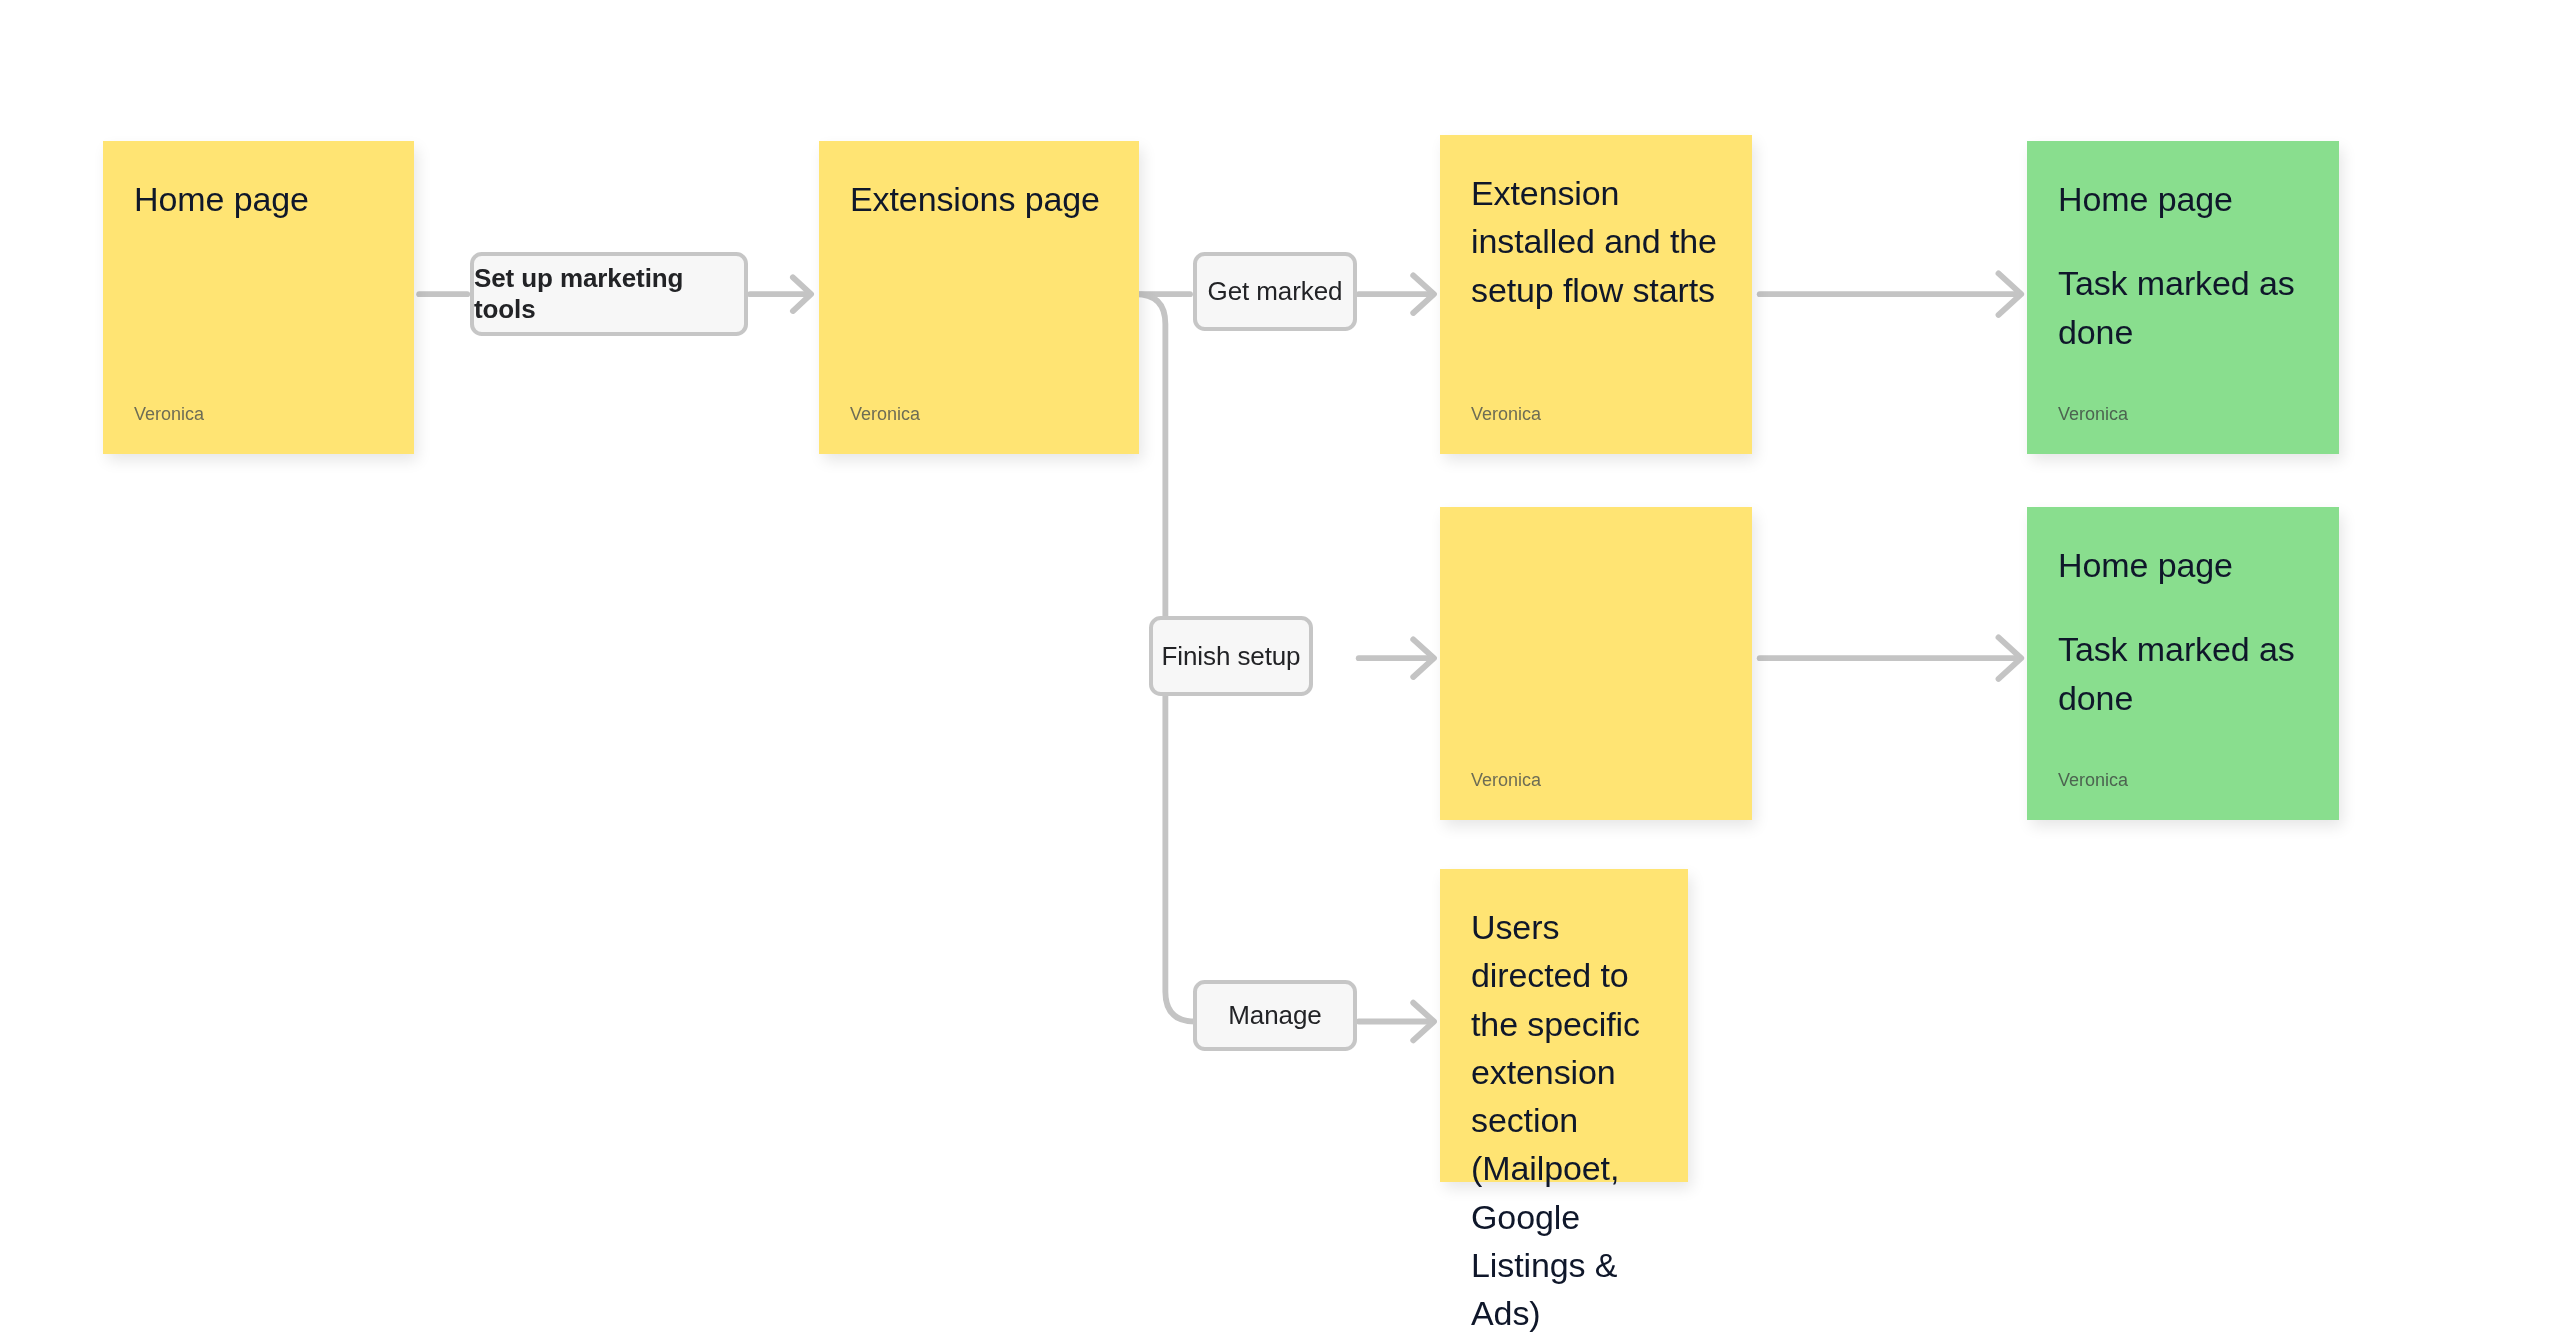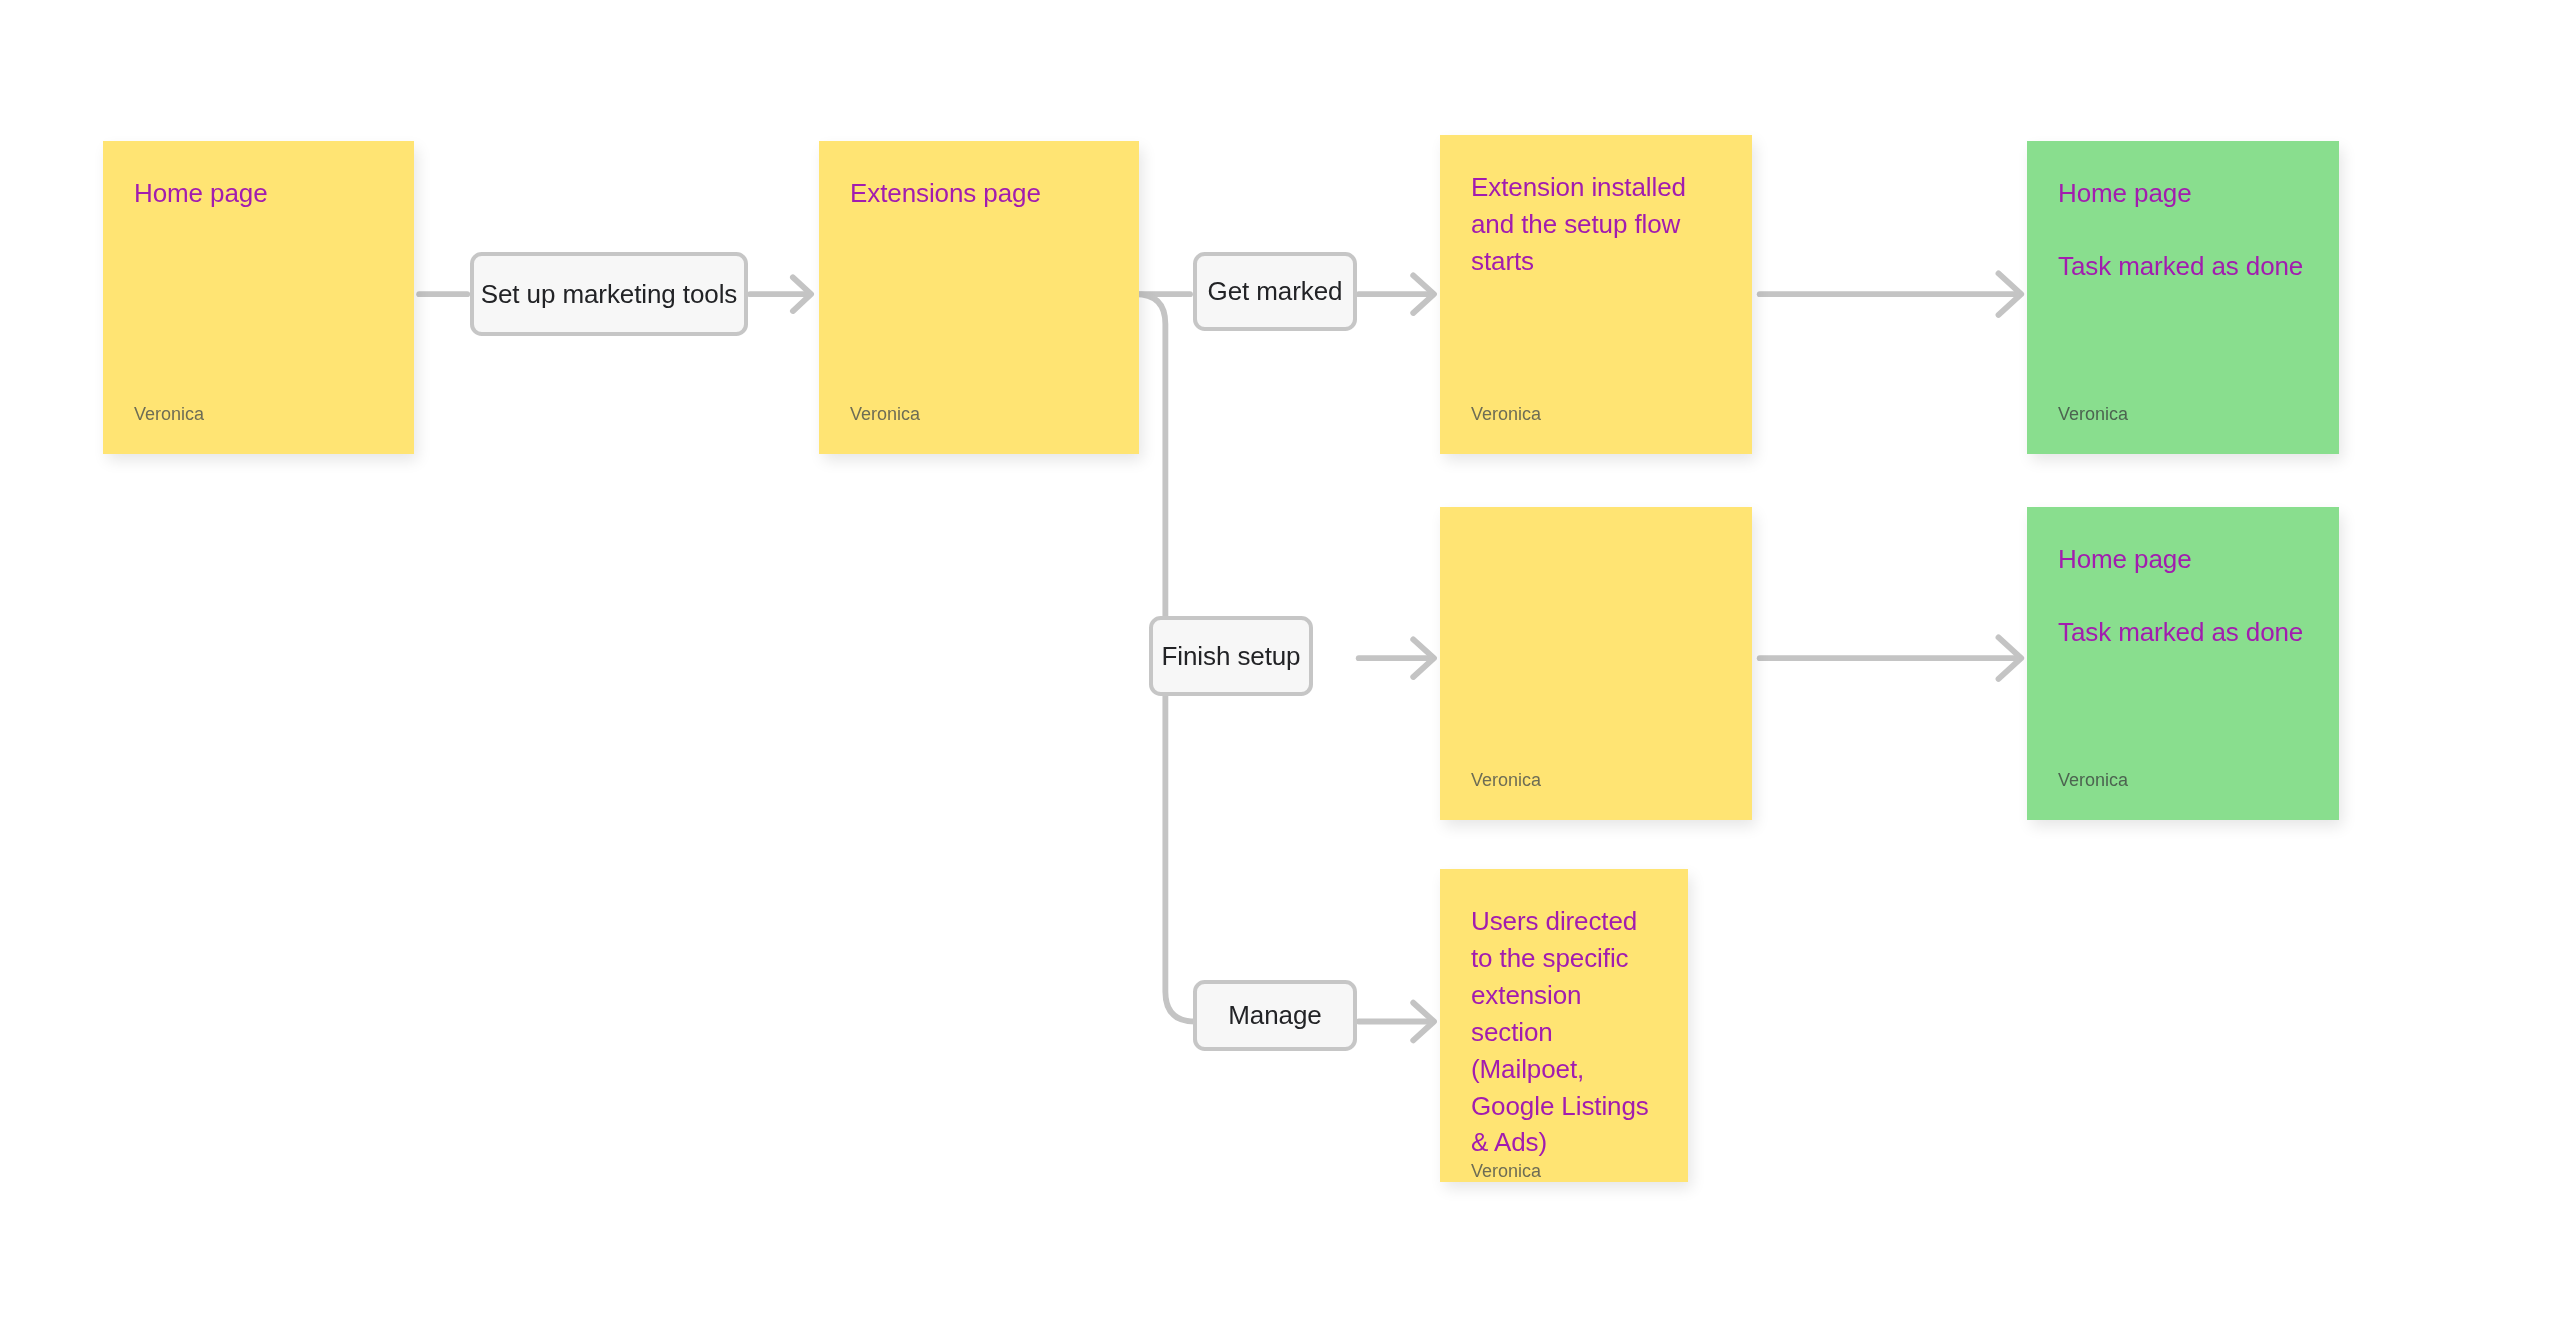--- a/index.html
+++ b/index.html
@@ -39,23 +39,23 @@
     padding: 34px 31px 28.6px 31px;
     display: flex;
     flex-direction: column;
     justify-content: flex-start;
     box-shadow: 3.9px 6.5px 14.3px rgba(0,0,0,0.10);
   }
   .sticky .sticky-body {
     flex: 1 1 auto;
   }
   .sticky .sticky-line {
-    font-size: 26px;
+    font-size: 34px;
     line-height: 1.42;
-    color: #a21caf;
+    color: #0f172a;
     letter-spacing: -0.1px;
     white-space: pre-wrap;
   }
   .sticky .sticky-line.spacer {
     height: 36px;
   }
   .sticky .sticky-author {
     font-size: 18px;
     line-height: 1.2;
     color: #6e6d55;
@@ -115,21 +115,21 @@
     </g>
   </svg>
 
   <div class="sticky yellow" style="left:103px; top:141px; width:311px; height:313px; background:#ffe473;">
     <div class="sticky-body">
       <div class="sticky-line">Home page</div>
     </div>
     <div class="sticky-author">Veronica</div>
   </div>
 
-  <div class="chip" style="left:470px; top:252px; width:278px; height:84px;">
+  <div class="chip" style="left:470px; top:252px; width:278px; height:84px;font-weight:bold;">
     <span>Set up marketing tools</span>
   </div>
 
   <div class="sticky yellow" style="left:819px; top:141px; width:320px; height:313px; background:#ffe473;">
     <div class="sticky-body">
       <div class="sticky-line">Extensions page</div>
     </div>
     <div class="sticky-author">Veronica</div>
   </div>
 

